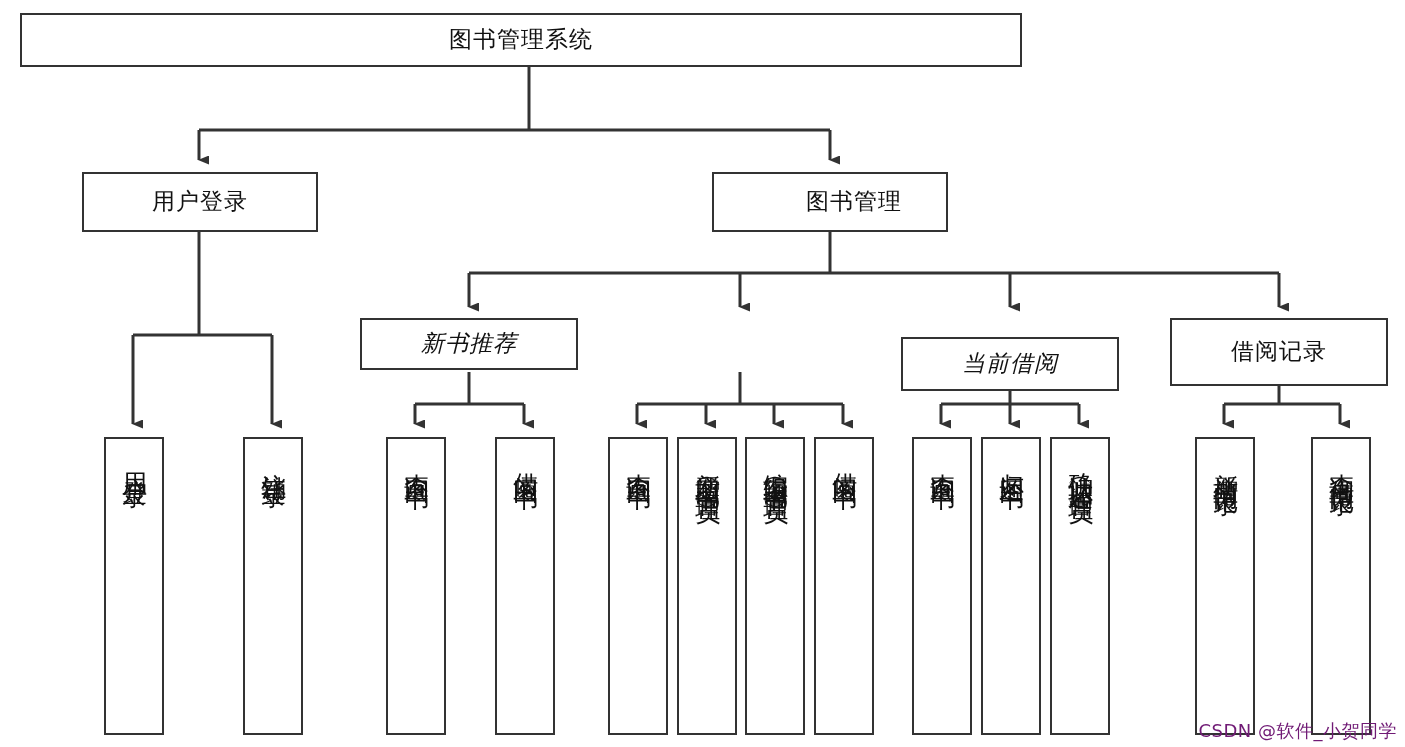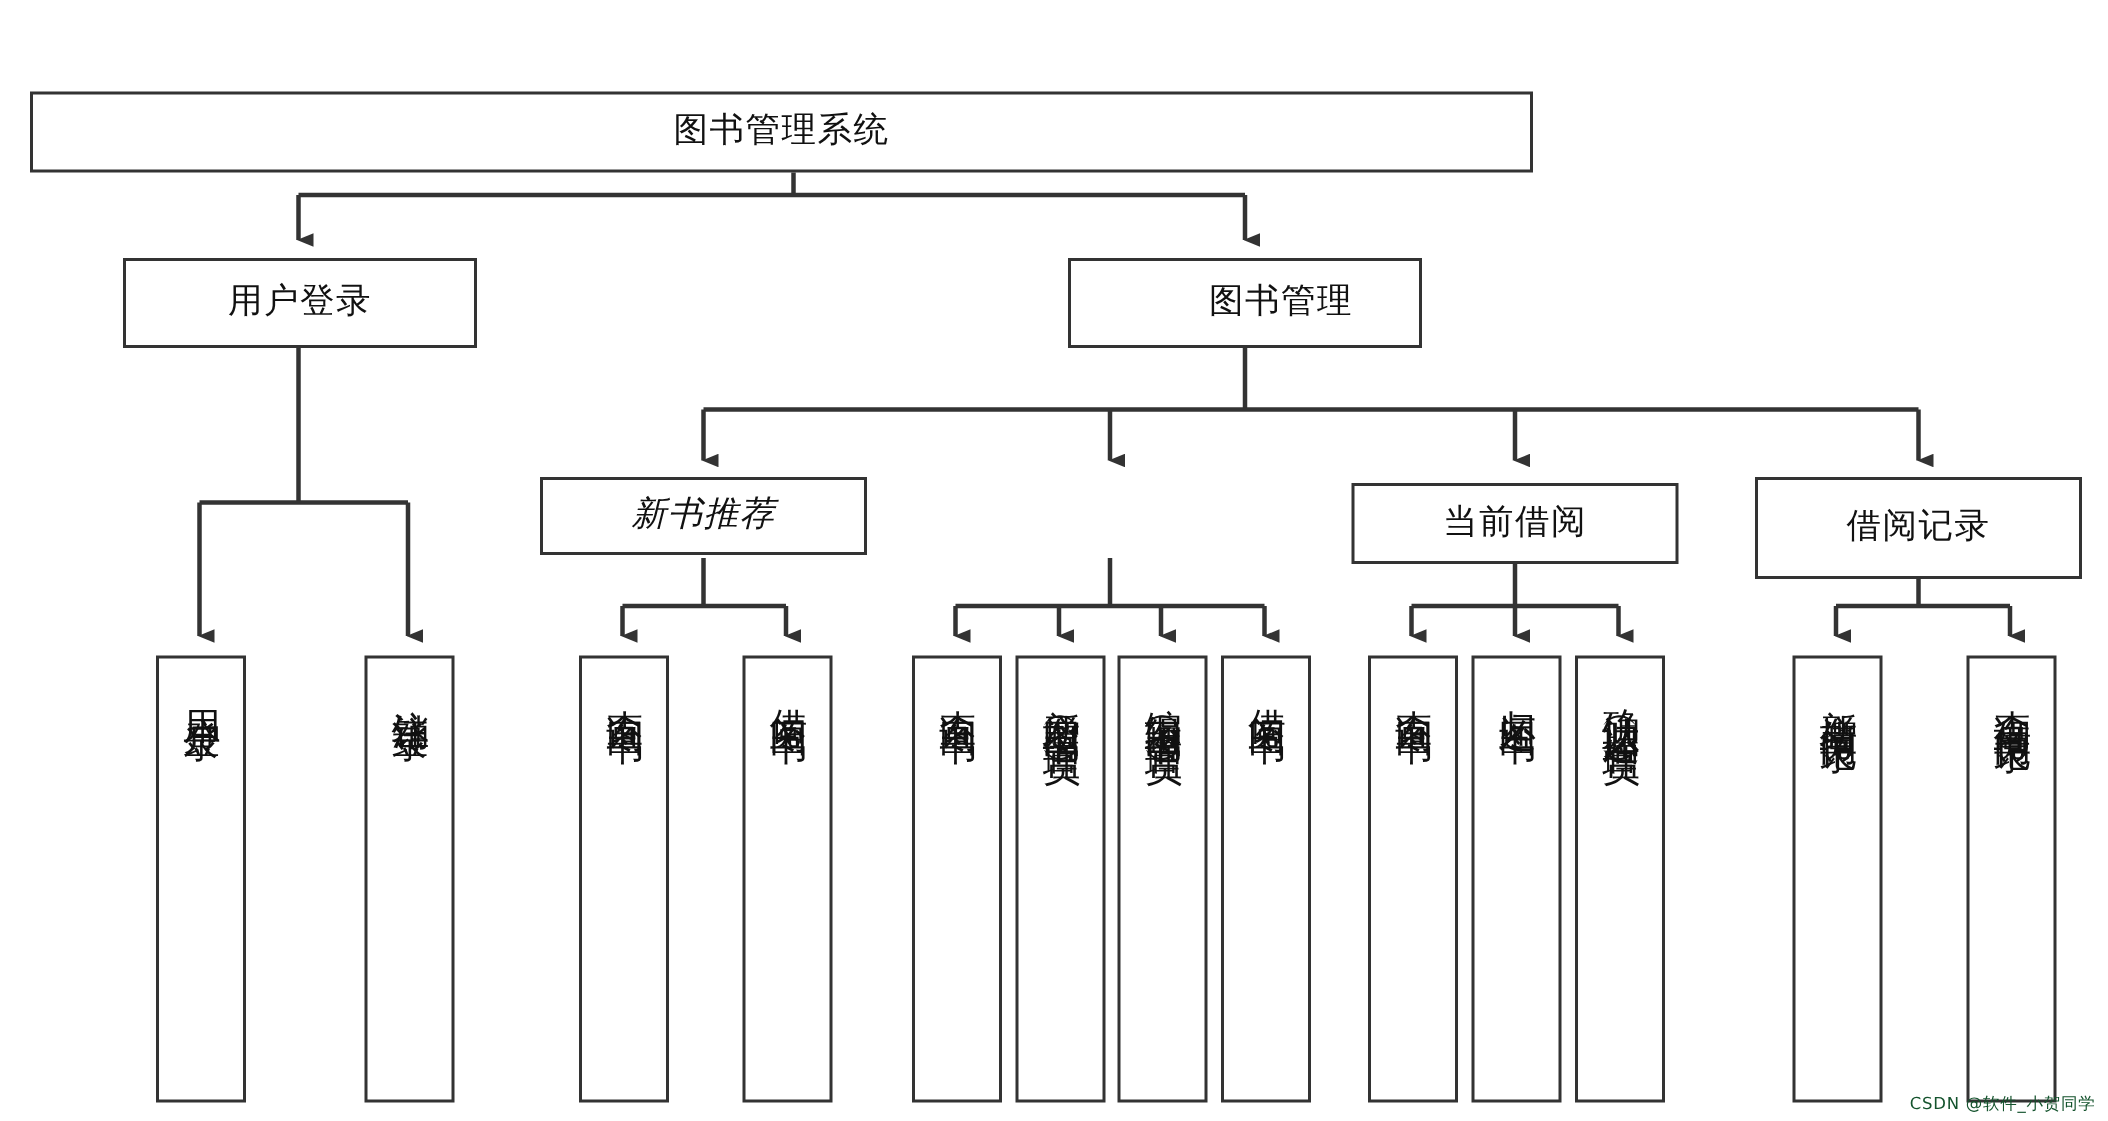--- a/index.html
+++ b/index.html
@@ -66,22 +66,22 @@
     white-space: normal;
     max-height: 268px;
   }
   .node.vert.tall .node-label {
     max-height: 282px;
   }
   #watermark {
     position: absolute;
     right: 8px;
     bottom: 4px;
-    font-size: 11px;
-    color: #14532d;
+    font-size: 18px;
+    color: #701a75;
     letter-spacing: 0.5px;
     z-index: 5;
     white-space: nowrap;
     font-family: "DejaVu Sans", "Liberation Sans", sans-serif;
   }
 </style>
 </head>
 <body>
 
 <div id="diagram-root">
@@ -129,38 +129,38 @@
       <path d="M1010,404 L1010,424" marker-end="url(#arrowhead)"></path>
       <path d="M1079,404 L1079,424" marker-end="url(#arrowhead)"></path>
 
       <path d="M1279,372 L1279,404"></path>
       <path d="M1224,404 L1340,404"></path>
       <path d="M1224,404 L1224,424" marker-end="url(#arrowhead)"></path>
       <path d="M1340,404 L1340,424" marker-end="url(#arrowhead)"></path>
     </g>
   </svg>
 
-  <div class="node root horiz" style="left:20px; top:13px; width:1002px; height:54px;margin-top:48px;">
+  <div class="node root horiz" style="left:20px; top:13px; width:1002px; height:54px;">
     <span class="node-label">图书管理系统</span>
   </div>
 
   <div class="node horiz" style="left:82px; top:172px; width:236px; height:60px;">
     <span class="node-label">用户登录</span>
   </div>
 
   <div class="node horiz" style="left:712px; top:172px; width:236px; height:60px;padding-left:48px;">
     <span class="node-label">图书管理</span>
   </div>
 
   <div class="node horiz" style="left:360px; top:318px; width:218px; height:52px;font-style:italic;">
     <span class="node-label">新书推荐</span>
   </div>
 
 
-  <div class="node horiz" style="left:901px; top:322px; width:218px; height:54px;">
+  <div class="node horiz" style="left:901px; top:337px; width:218px; height:54px;font-style:italic;">
     <span class="node-label">当前借阅</span>
   </div>
 
   <div class="node horiz" style="left:1170px; top:318px; width:218px; height:68px;">
     <span class="node-label">借阅记录</span>
   </div>
 
   <div class="node vert" style="left:104px; top:437px; width:60px; height:298px;">
     <span class="node-label">用户登录</span>
   </div>

